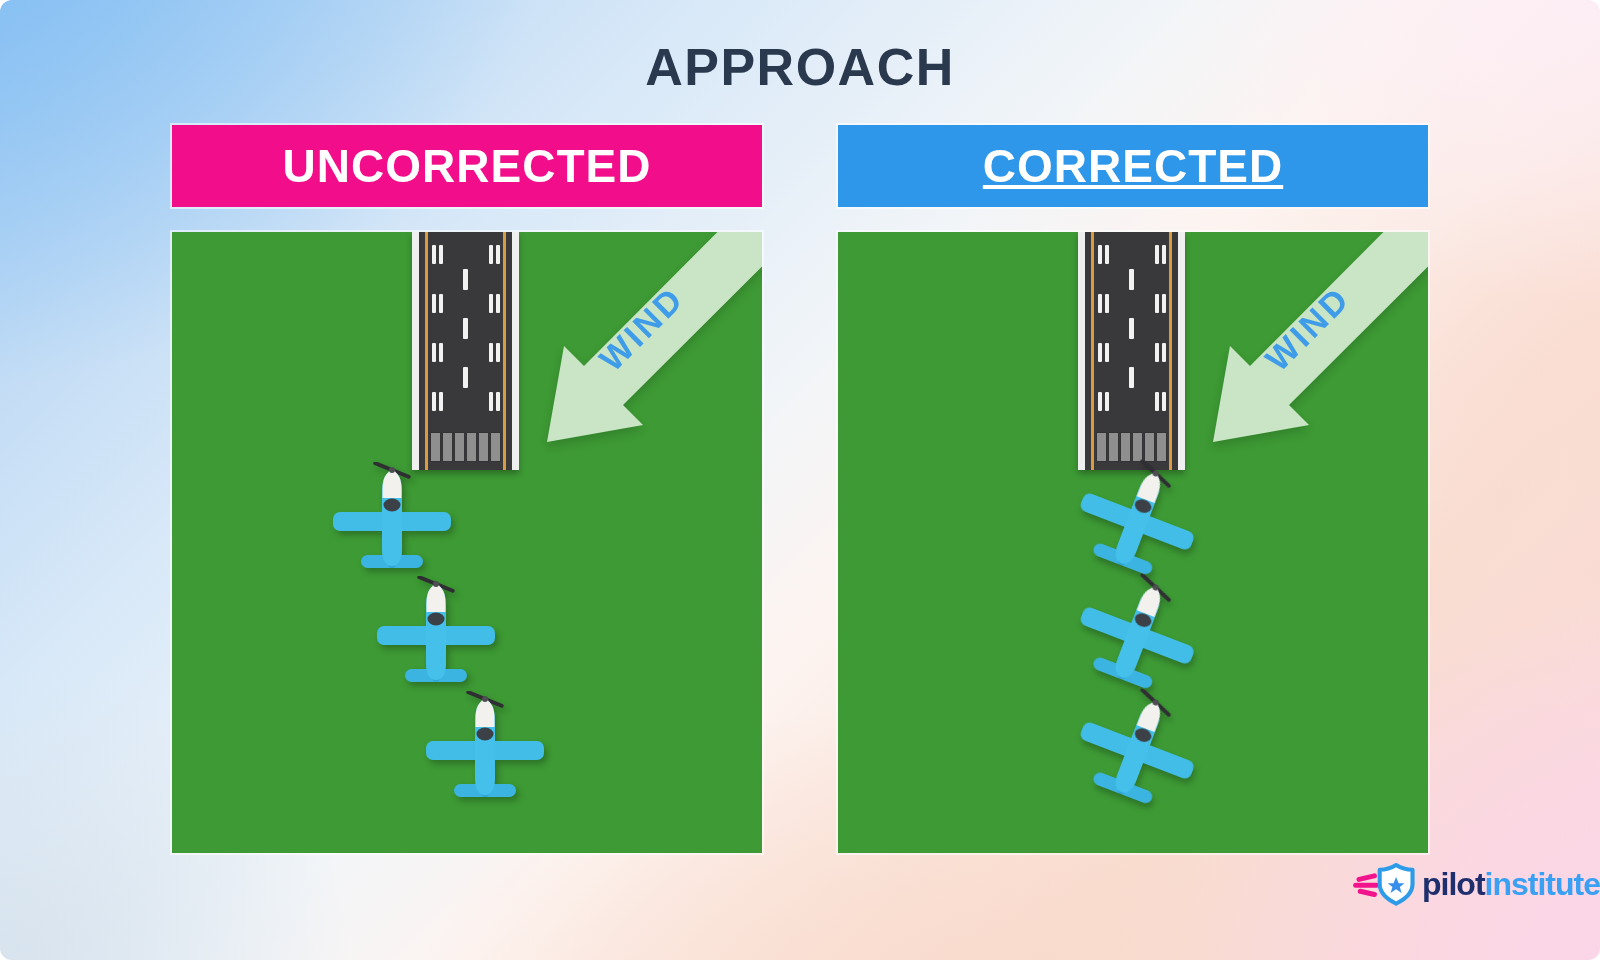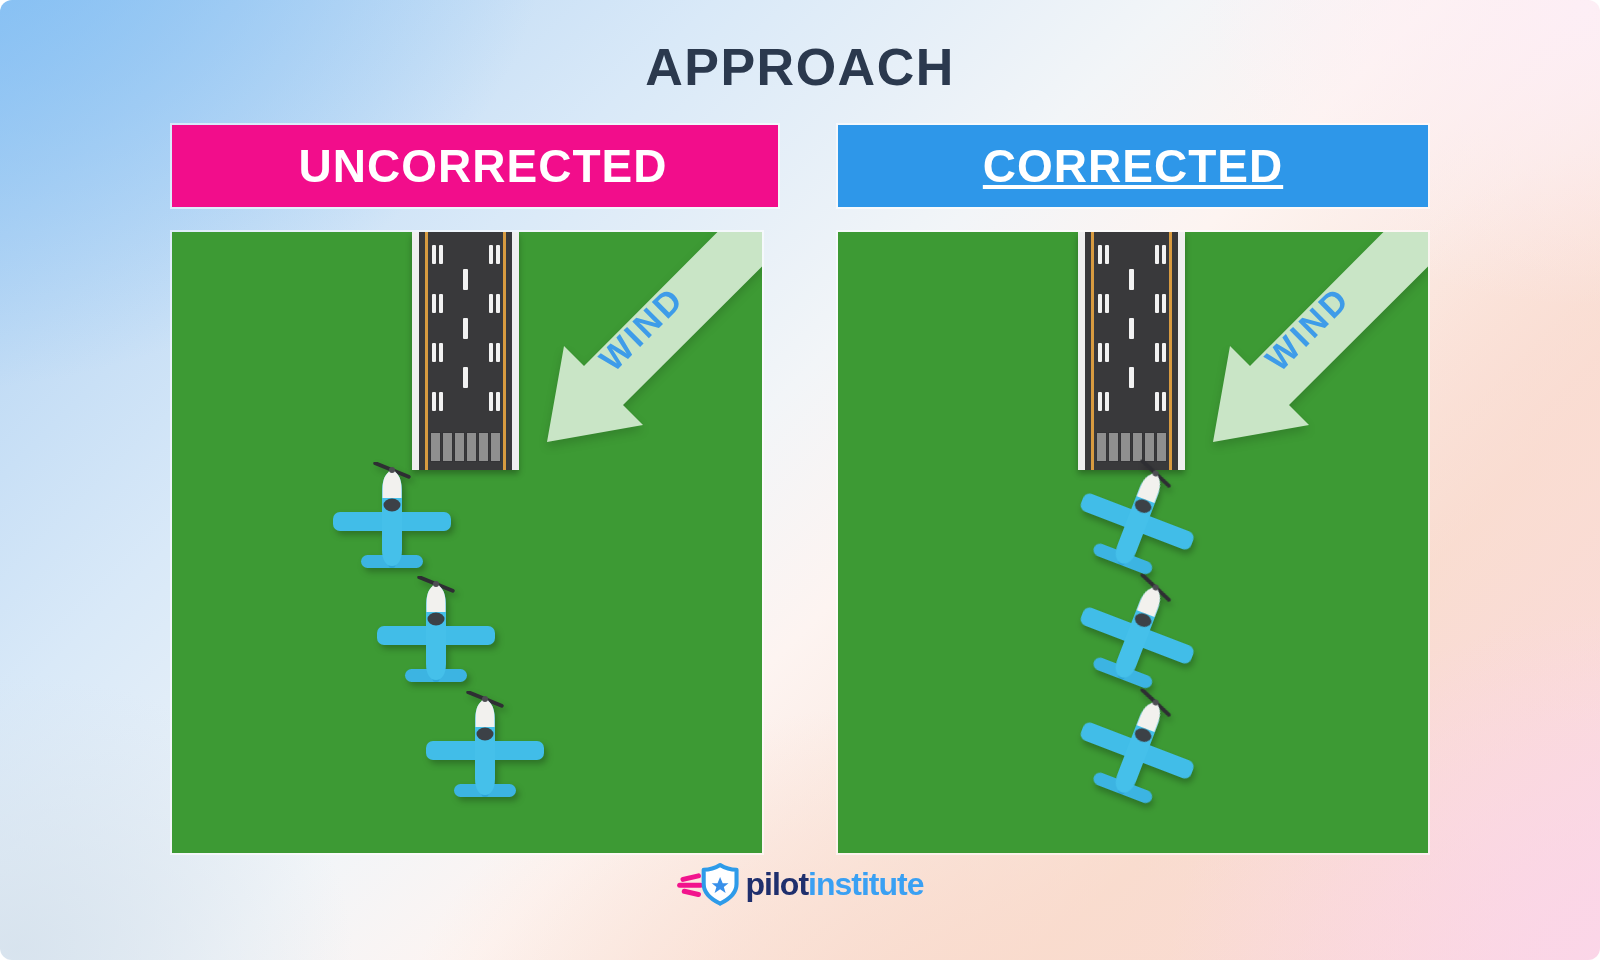--- a/index.html
+++ b/index.html
@@ -18,40 +18,40 @@
   }
   .title{
     position:absolute;top:38px;left:0;width:100%;height:58px;line-height:58px;
     text-align:center;font-size:52px;font-weight:bold;letter-spacing:1.5px;color:#2b394e;
   }
   .header{
     position:absolute;top:125px;height:82px;display:flex;align-items:center;justify-content:center;
     color:#ffffff;font-weight:bold;font-size:46px;letter-spacing:1px;
     box-shadow:0 0 0 2px rgba(255,255,255,.55);
   }
-  .header-left{left:172px;width:590px;background:#f20d8b;padding-left:16px;}
+  .header-left{left:172px;width:590px;background:#f20d8b;}
   .header-right{left:838px;width:590px;background:#2e97e9;}
   .field{
     position:absolute;top:232px;width:590px;height:621px;background:#3d9a34;
     box-shadow:0 0 0 2px rgba(255,255,255,.55);overflow:hidden;
   }
   .field-left{left:172px;}
   .field-right{left:838px;}
   .windsvg{position:absolute;left:0;top:0;width:100%;height:100%;filter:drop-shadow(0 5px 5px rgba(0,0,0,.15));}
   .windsvg text{font-family:"Liberation Sans", sans-serif;font-size:34px;font-weight:bold;fill:#3e9ce9;letter-spacing:3px;}
   .runway{position:absolute;left:240px;top:0;width:107px;height:238px;background:#39393b;box-shadow:0 4px 6px rgba(0,0,0,.28);}
   .rw-stripe{position:absolute;top:0;bottom:0;width:7px;background:#efefef;}
   .rw-stripe.l{left:0;} .rw-stripe.r{right:0;}
   .rw-orange{position:absolute;top:0;bottom:0;width:3px;background:#d89b40;}
   .rw-orange.l{left:13px;} .rw-orange.r{right:13px;}
   .rw-mark{position:absolute;background:#f2f2f2;border-radius:1px;}
   .rw-key{position:absolute;background:#8f8f8f;border:1px solid #333336;box-sizing:border-box;}
   .plane-layer{position:absolute;left:0;top:0;width:100%;height:100%;}
   .plane{position:absolute;width:120px;height:120px;filter:drop-shadow(3px 4px 3px rgba(0,0,0,.25));}
-  .logo-row{position:absolute;top:860px;left:0;width:100%;display:flex;align-items:center;justify-content:center;gap:3px;}
+  .logo-row{position:absolute;top:860px;left:0;width:100%;display:flex;align-items:center;justify-content:flex-end;gap:3px;}
   .logo-icon{width:66px;height:48px;}
   .logo-text{font-size:32px;font-weight:bold;letter-spacing:-1px;line-height:48px;}
   .logo-text .p1{color:#1f2f6d;}
   .logo-text .p2{color:#3aa0f3;}
   .defs-hidden{position:absolute;width:0;height:0;overflow:hidden;}
 </style>
 </head>
 <body>
 
 <svg class="defs-hidden" aria-hidden="true">

